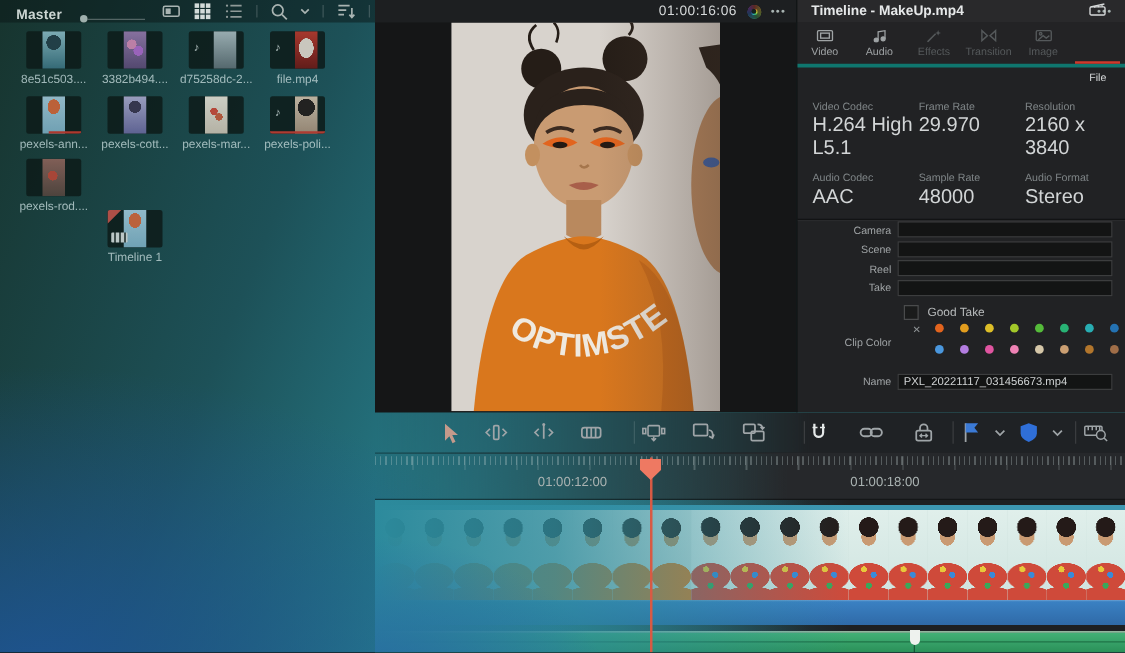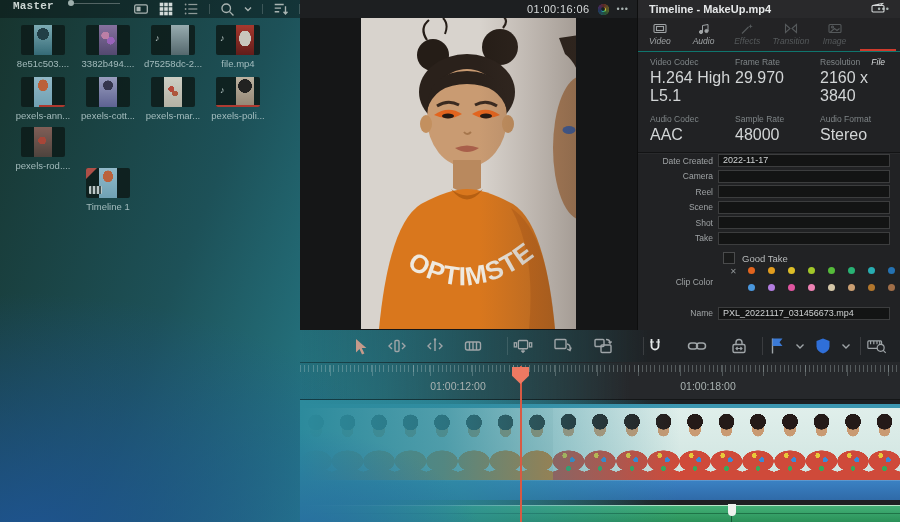--- a/index.html
+++ b/index.html
@@ -5,21 +5,21 @@
   html,body{margin:0;padding:0;background:#101112;}
   .app{position:relative;width:900px;height:522px;overflow:hidden;
     font-family:"Liberation Sans",sans-serif;color:#cfd2d3;
     background:
       radial-gradient(720px 430px at 3% 104%, rgba(30,84,148,0.95) 0%, rgba(30,84,148,0) 58%),
       linear-gradient(112deg,#17342e 0%,#1d5158 26%,#27808e 48%,#2f9aa4 66%,#32a3ab 84%);}
   svg{display:block;}
   
   .media-panel{position:absolute;left:0;top:0;width:300px;height:522px;}
   .media-header{position:absolute;left:0;top:0;width:300px;height:18px;
-    background:rgba(10,22,22,0.5);display:flex;align-items:flex-start;font-size:11px;color:#ccd6d3;font-family:Liberation Mono, monospace;}
+    background:rgba(10,22,22,0.5);display:flex;align-items:flex-end;font-size:11px;color:#ccd6d3;}
   .bin-name{margin-left:13px;font-weight:bold;letter-spacing:.2px;}
   .zoom-slider{display:flex;align-items:center;margin-left:14px;}
   .zoom-knob{width:6px;height:6px;border-radius:50%;background:#9fb0ad;}
   .zoom-track{width:46px;height:1px;background:rgba(255,255,255,0.28);}
   .mh-icons{display:flex;align-items:center;margin-left:12px;gap:7px;color:#a9b4b2;}
   .mh-icons .sep{width:1px;height:10px;background:rgba(255,255,255,0.18);margin:0 2px;}
   .dots{font-size:9px;letter-spacing:1px;color:#a9b4b2;line-height:18px;}
   .mitem{position:absolute;width:66px;opacity:.85;}
   .mthumb{position:relative;width:44px;height:30px;margin:0 auto;background:#0d1b19;
     border-radius:2px;overflow:hidden;}
@@ -43,33 +43,33 @@
   .palette::after{content:"";position:absolute;left:3.5px;top:3.5px;width:4px;height:4px;
     border-radius:50%;background:#14221e;}
   .viewer-stage{position:absolute;left:0;top:18px;width:337px;height:312px;
     display:flex;justify-content:center;}
   
   .inspector{position:absolute;left:637px;top:0;width:263px;height:330px;background:#212224;
     border-left:1px solid #0d0e0e;box-sizing:border-box;font-size:10px;}
   .insp-header{height:18px;background:#29292b;display:flex;align-items:center;}
   .insp-title{margin-left:11px;font-size:11px;font-weight:bold;color:#e6e8e9;flex:1;}
   .insp-dots{margin-right:10px;}
-  .tabs{height:33px;display:flex;background:#232325;border-bottom:1px solid #0f766e;font-style:italic;}
+  .tabs{height:33px;display:flex;background:#232325;border-bottom:3px solid #0f766e;}
   .tab{flex:1;display:flex;flex-direction:column;align-items:center;justify-content:center;
     gap:2px;position:relative;color:#9fa3a5;}
   .tab .tlabel{font-size:8.5px;}
   .tab.dim{color:#55595b;}
   .tab.active{color:#d6d9da;gap:44px;}
   .tab.active::after{content:"";position:absolute;left:4px;right:4px;bottom:0;height:2px;
     background:#cf3a2c;}
   .file-name-row{display:flex;align-items:baseline;padding:8px 11px 4px 12px;}
   .file-name{font-size:11.5px;font-weight:bold;color:#e3e5e6;flex:1;}
   .file-duration{font-size:10px;color:#c6c9ca;}
   .fi-grid{display:grid;grid-template-columns:85px 85px 1fr;padding:2px 0 8px 12px;
-    row-gap:2px;column-gap:0;}
+    row-gap:2px;column-gap:0;margin-top:21px;}
   .fi-label{font-size:8.5px;color:#7f8587;padding-top:3px;}
   .fi-value{font-size:16px;color:#d2d5d6;}
   .divider{height:1px;background:#121314;box-shadow:0 1px 0 rgba(255,255,255,0.04);}
   .meta-heading{font-size:11px;font-weight:bold;color:#e3e5e6;padding:7px 0 4px 12px;}
   .meta-row{display:flex;align-items:center;height:15.5px;padding-right:10px;}
   .meta-label{width:75px;text-align:right;font-size:8.5px;color:#9fa3a5;margin-right:5px;
     white-space:nowrap;}
   .tinput{flex:1;height:11px;line-height:11px;background:#131414;border:1px solid #3c3d3e;
     font-size:9px;color:#cfd2d3;padding:0 4px;overflow:hidden;white-space:nowrap;}
   .gt-row{display:flex;align-items:flex-end;height:16px;margin-top:2px;}
@@ -404,37 +404,29 @@
         <div class="fi-label" style="margin-top: 4px;">Audio Codec</div>
         <div class="fi-label" style="margin-top: 4px;">Sample Rate</div>
         <div class="fi-label" style="margin-top: 4px;">Audio Format</div>
         <div class="fi-value">AAC</div>
         <div class="fi-value">48000</div>
         <div class="fi-value">Stereo</div>
       </div>
     <div class="divider"></div>
     <div id="meta-rows">
         <div class="meta-row">
-          <div class="meta-label">Date Created</div>
-          <div class="tinput">2022-11-17</div>
-        </div>
-        <div class="meta-row">
           <div class="meta-label">Camera</div>
-          <div class="tinput"></div>
-        </div>
-        <div class="meta-row">
-          <div class="meta-label">Reel</div>
           <div class="tinput"></div>
         </div>
         <div class="meta-row">
           <div class="meta-label">Scene</div>
           <div class="tinput"></div>
         </div>
         <div class="meta-row">
-          <div class="meta-label">Shot</div>
+          <div class="meta-label">Reel</div>
           <div class="tinput"></div>
         </div>
         <div class="meta-row">
           <div class="meta-label">Take</div>
           <div class="tinput"></div>
         </div>
       </div>
     <div class="gt-row">
       <span class="checkbox"></span>
       <span class="gt-label">Good Take</span>

